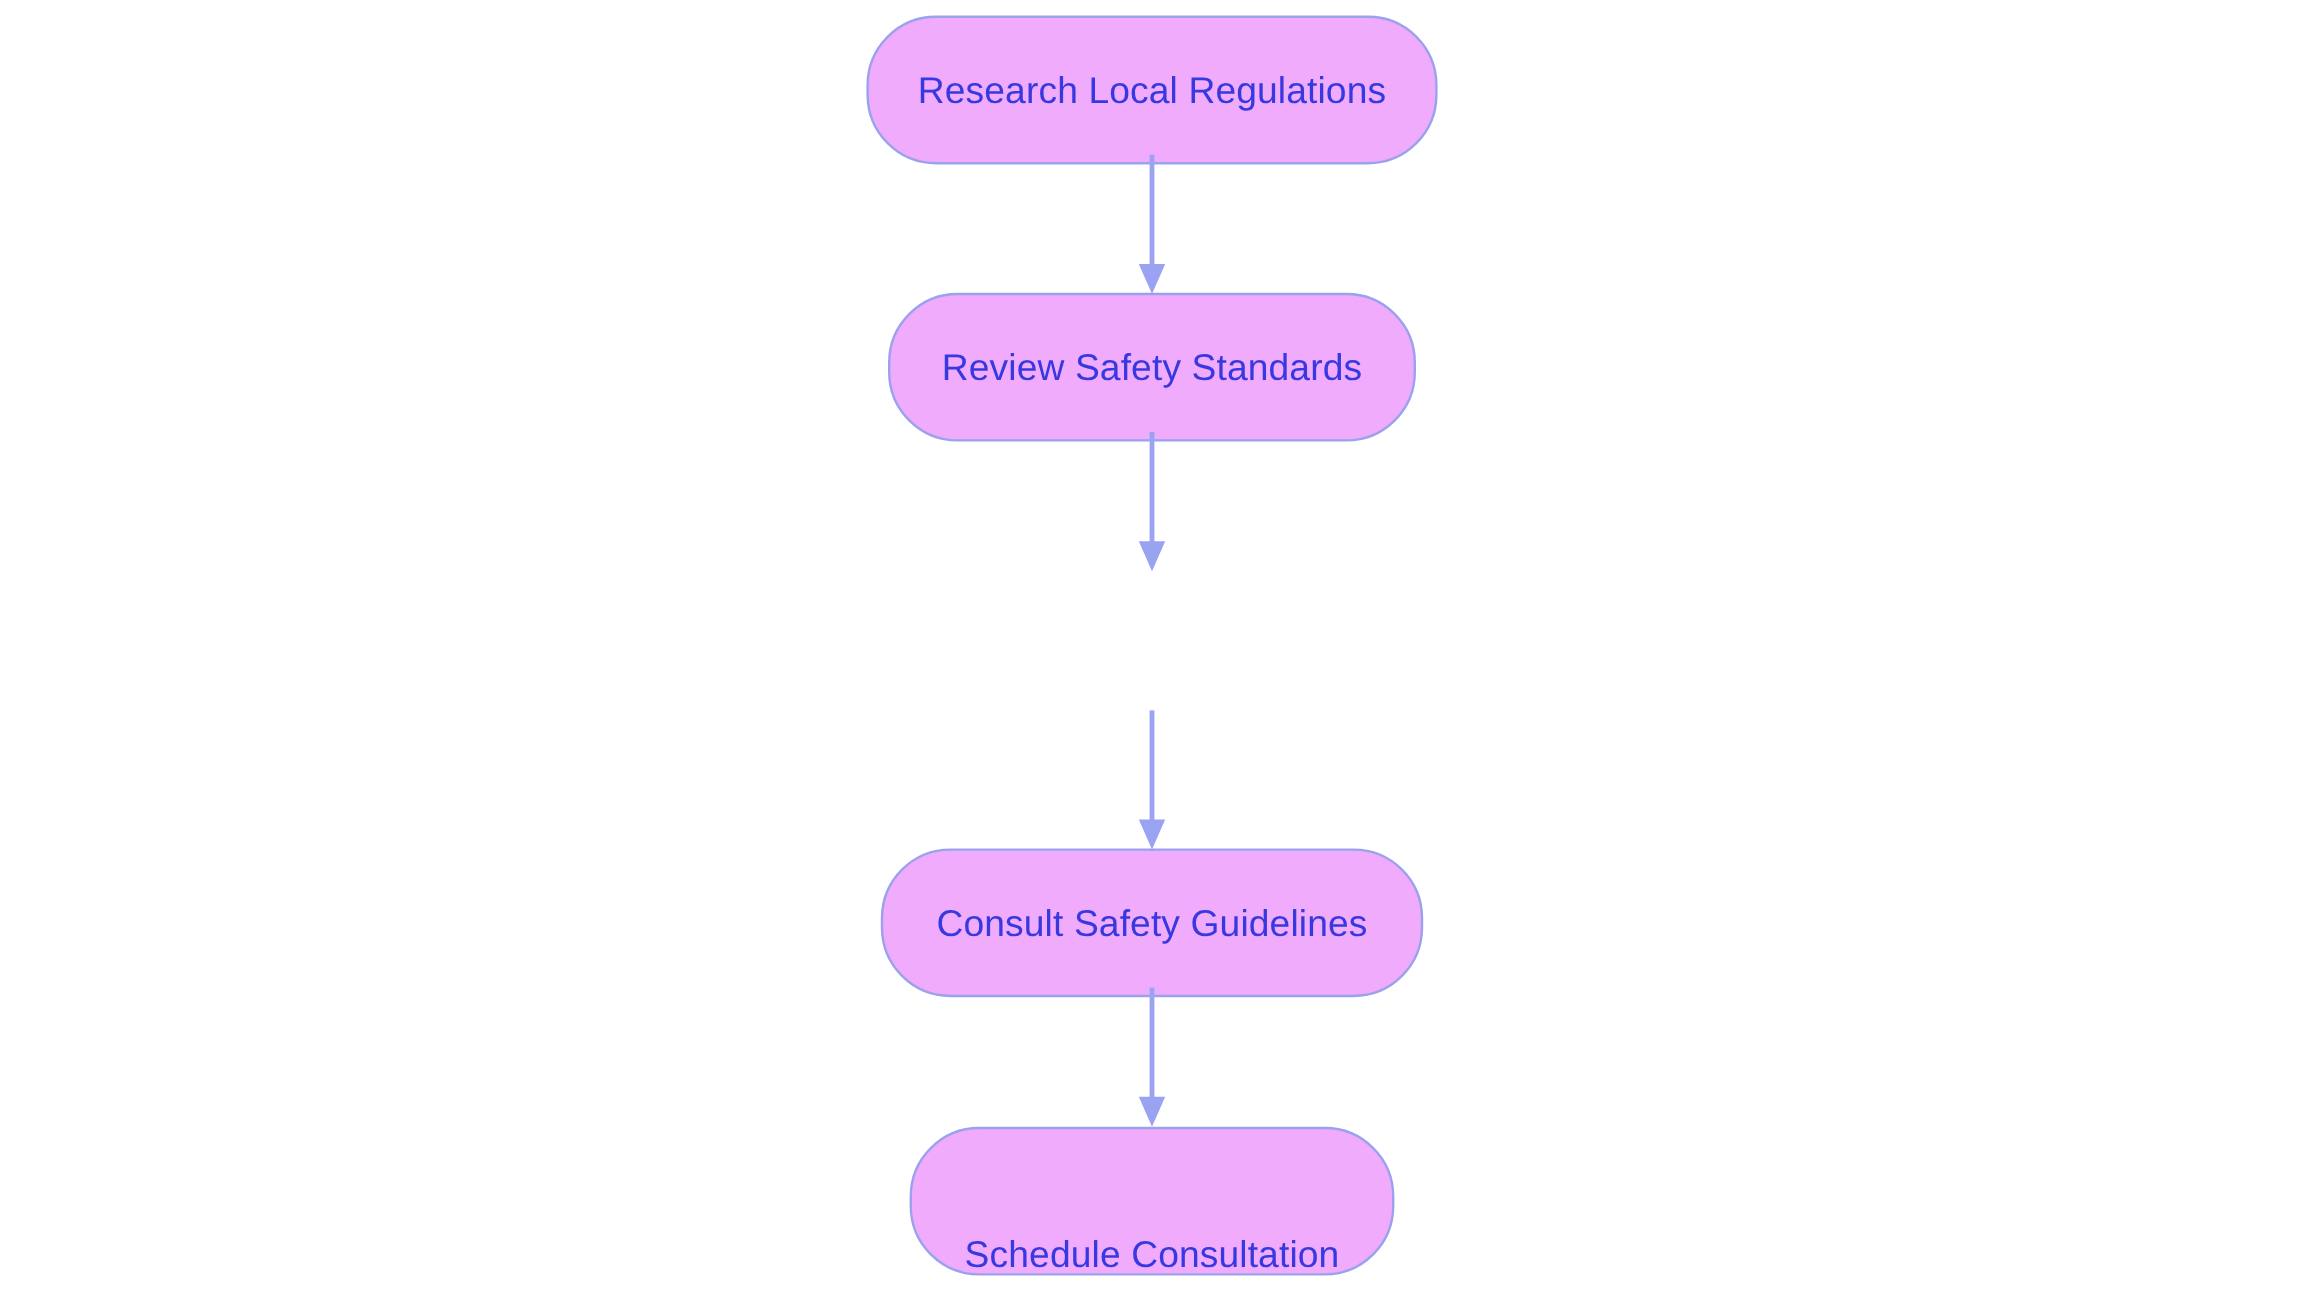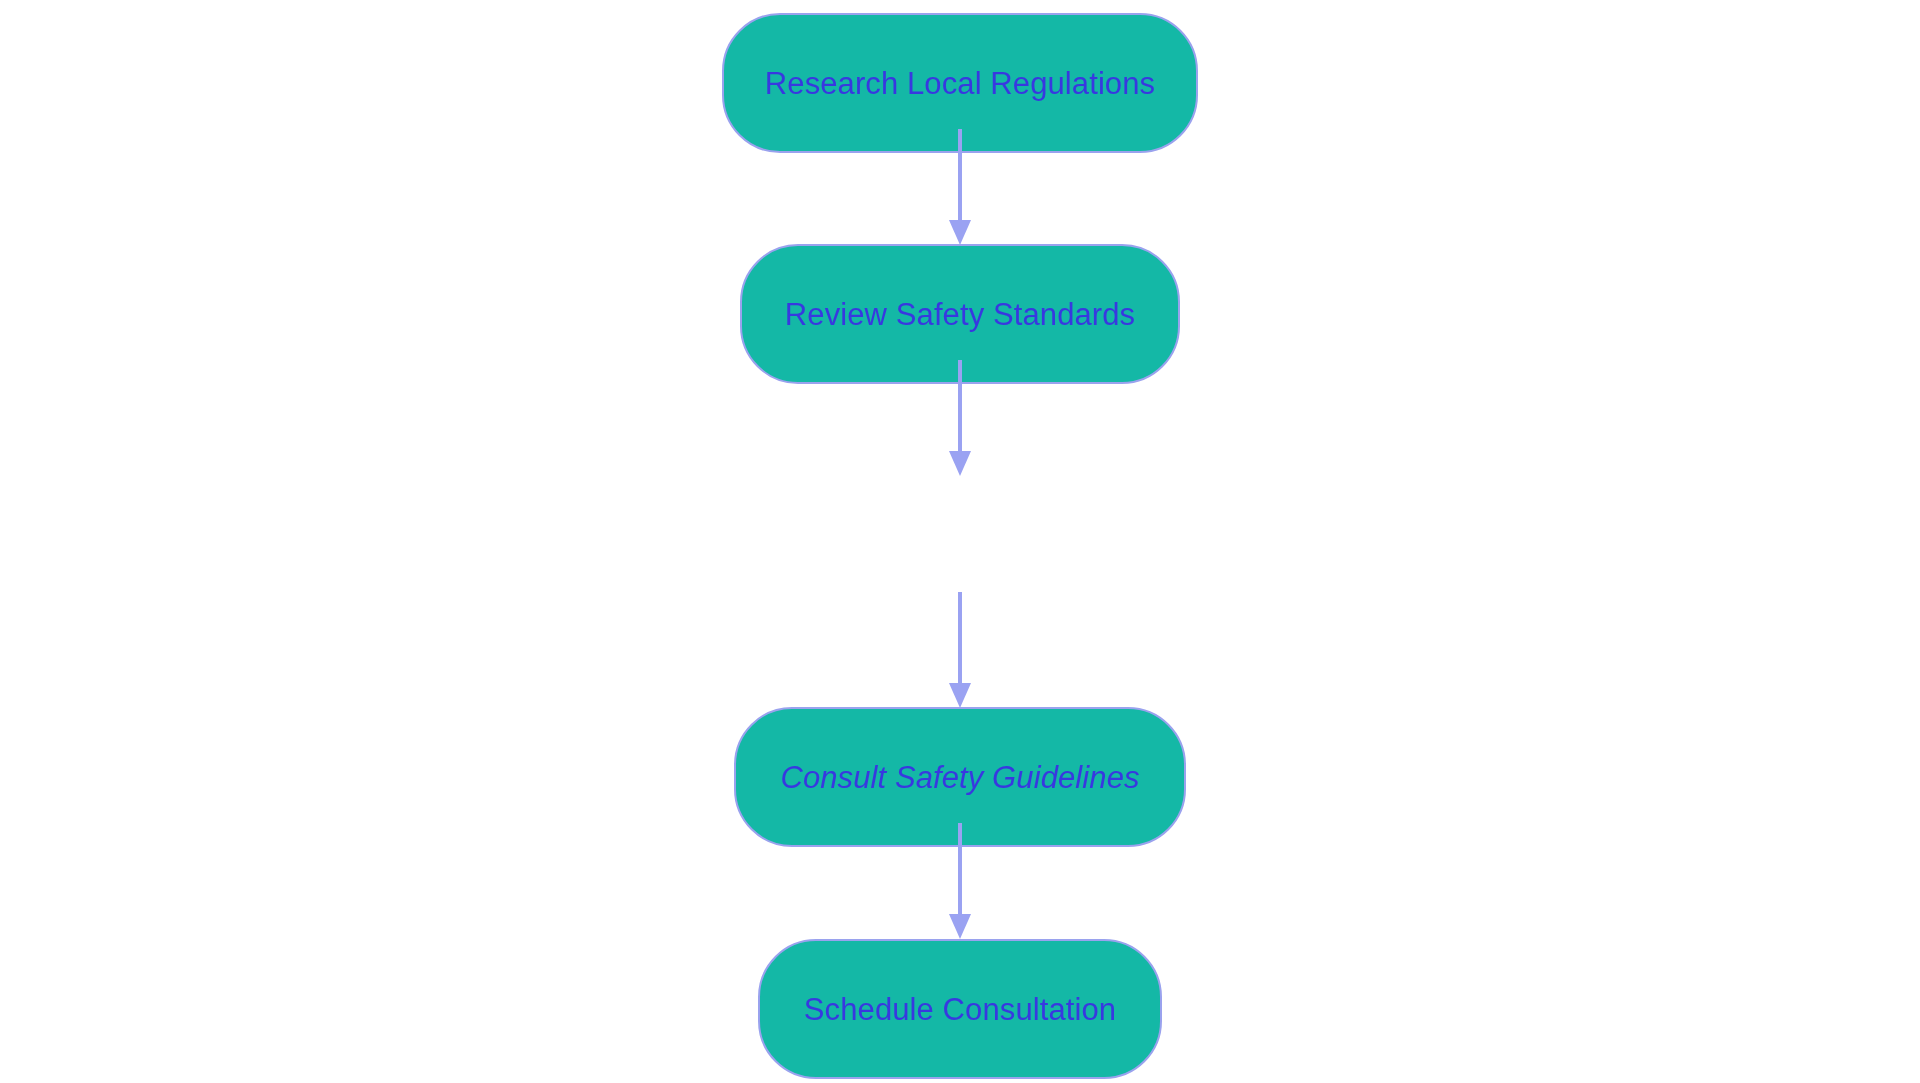--- a/index.html
+++ b/index.html
@@ -30,44 +30,44 @@
     height: 1083px;
   }
 
   
   .flow-node {
     position: absolute;
     box-sizing: border-box;
     display: flex;
     align-items: center;
     justify-content: center;
-    height: 140px;
+    height: 124px;
     border-radius: 58px;
-    background: #14b8a6;
+    background: #f0abfc;
     border: 2px solid #9aa2ee;
     left: 50%;
     transform: translateX(-50%);
   }
 
   .flow-node-label {
     font-family: "Liberation Sans", sans-serif;
     font-size: 31px;
     line-height: 1;
     letter-spacing: 0.1px;
     color: #3838e0;
     white-space: nowrap;
     user-select: none;
   }
 
   
   .flow-node.n0 { top: 13px;  width: 476px; }
   .flow-node.n1 { top: 244px; width: 440px; }
   .flow-node.n2 { top: 476px; width: 452px; }
-  .flow-node.n3 { top: 707px; width: 452px; font-style: italic; }
-  .flow-node.n4 { top: 939px; width: 404px; }
+  .flow-node.n3 { top: 707px; width: 452px; }
+  .flow-node.n4 { top: 939px; width: 404px; align-items: flex-end; }
 
   
   .flow-connector {
     position: absolute;
     left: 50%;
     transform: translateX(-50%);
     width: 40px;
     height: 116px;
   }
   .flow-connector svg {

